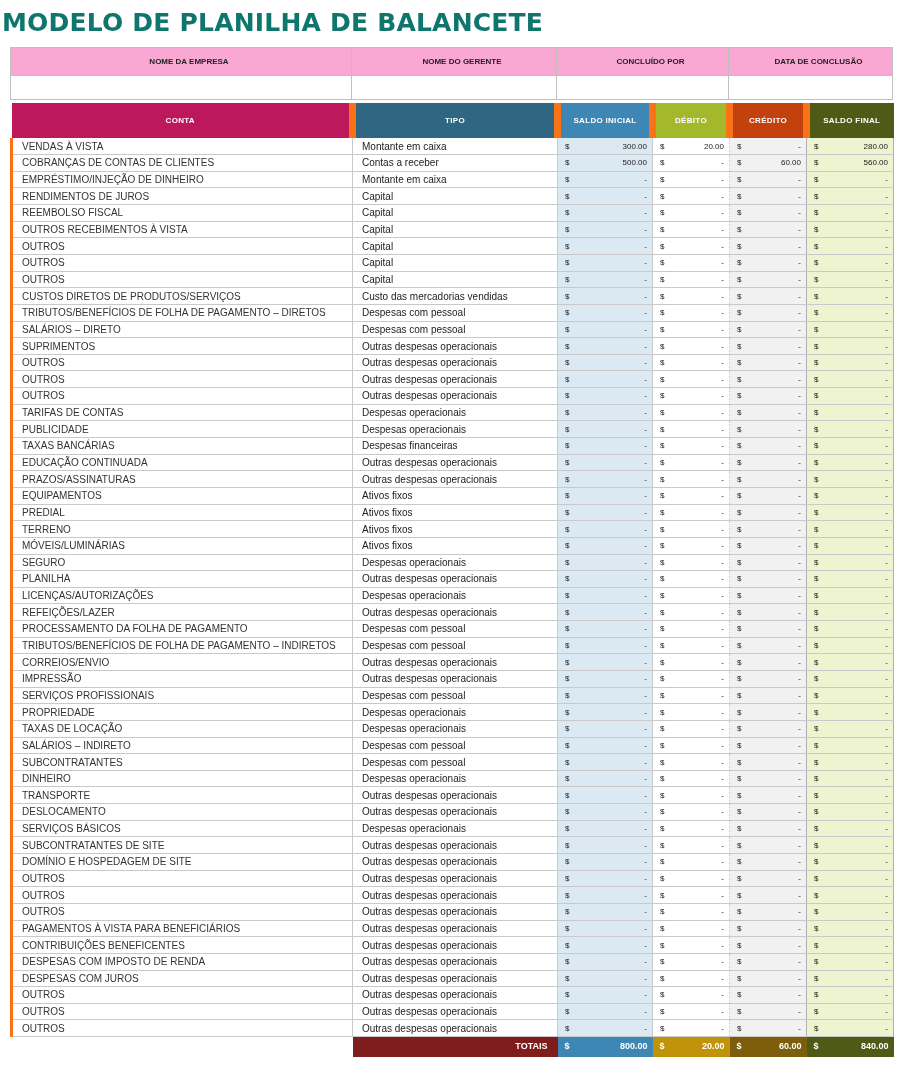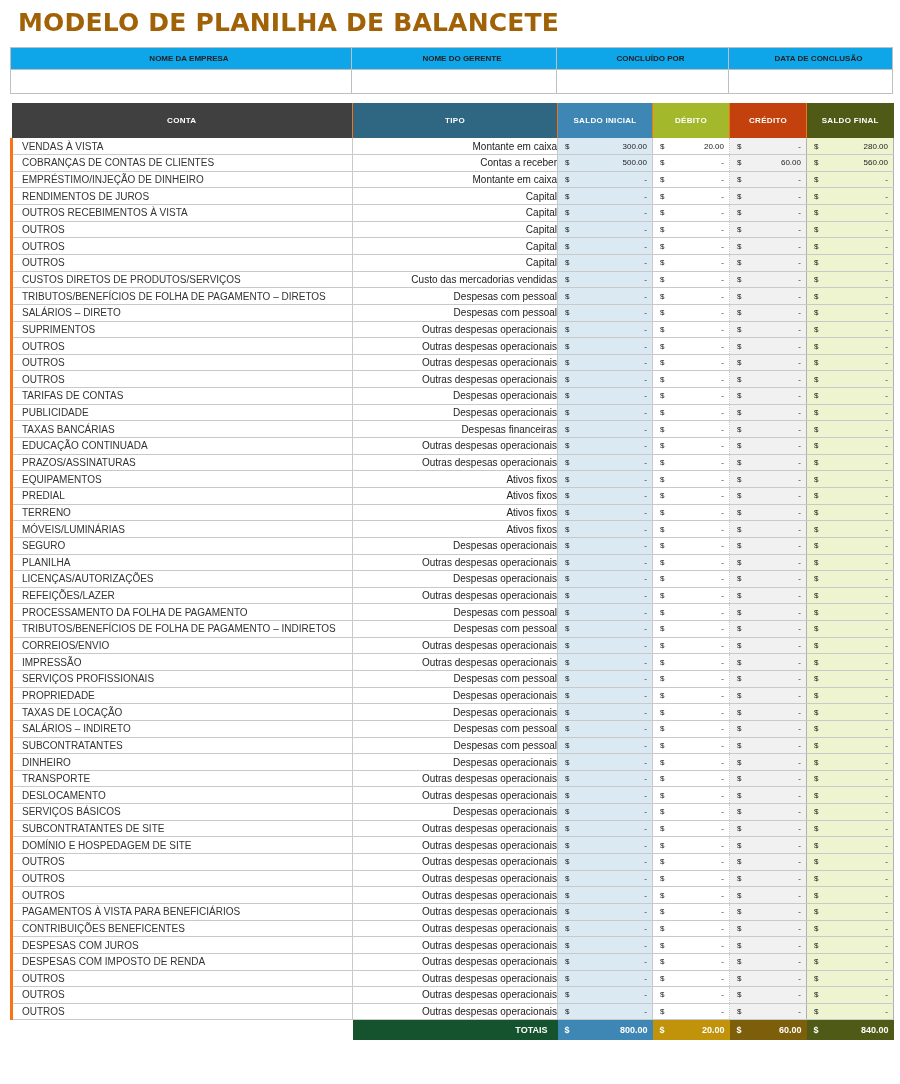--- a/index.html
+++ b/index.html
@@ -1,73 +1,73 @@
 <!DOCTYPE html>
 <html><head>
 <meta charset="utf-8">
 <style>
   * { box-sizing: border-box; margin: 0; padding: 0; }
   html, body { width: 900px; height: 1084px; background: #ffffff; overflow: hidden; }
   body { font-family: "Liberation Sans", "DejaVu Sans", sans-serif; color: #222; position: relative; }
 
   .title {
-    position: absolute; left: 18px; top: 8px;
-    font-size: 25px; font-weight: bold; color: #a16207; letter-spacing: 0.2px;
+    position: absolute; left: 2px; top: 8px;
+    font-size: 25px; font-weight: bold; color: #0f766e; letter-spacing: 0.2px;
     font-family: "DejaVu Sans", "Liberation Sans", sans-serif;
   }
 
   
   .info {
     position: absolute; left: 10px; top: 47px; width: 882px;
     border-collapse: collapse; table-layout: fixed;
   }
   .info th, .info td { border: 1px solid #bfbfbf; }
   .info th {
-    height: 22px; background: #0ea5e9; font-size: 8px; font-weight: bold; color: #222;
+    height: 28px; background: #f9a8d4; font-size: 8px; font-weight: bold; color: #222;
     text-align: center; vertical-align: middle; padding-left: 16px;
   }
   .info td { height: 24px; background: #fff; }
 
   
   .main {
     position: absolute; left: 10px; top: 103px; width: 882px;
     border-collapse: collapse; table-layout: fixed;
   }
   .main th {
     height: 35px; font-size: 8px; font-weight: bold; color: #fff; text-align: center;
     vertical-align: middle; letter-spacing: 0.3px;
-    border-left: 1px solid #f97316;
+    border-left: 7px solid #f97316;
   }
-  .main th.c-conta { background: #404040; border-left: none; }
+  .main th.c-conta { background: #be185d; border-left: none; }
   .main th.c-tipo { background: #2f6682; }
   .main th.c-si { background: #3e87b5; }
   .main th.c-deb { background: #a3b82a; }
   .main th.c-cred { background: #c2410c; }
   .main th.c-sf { background: #4e5a16; }
 
   .main td {
     height: 16.65px; font-size: 10px; line-height: 15px; padding: 0 0 0 9px;
     border-bottom: 1px solid #c9c9c9; white-space: nowrap; overflow: hidden;
     vertical-align: middle;
   }
   .main td.acct { border-left: 3px solid #f97316; color: #333; }
-  .main td.tipo { border-left: 1px solid #c9c9c9; color: #222; text-align: right; }
+  .main td.tipo { border-left: 1px solid #c9c9c9; color: #222; }
   .main td.money { padding: 0 5px 0 7px; font-size: 8px; }
   .main td.si { background: #dbe9f3; border-left: 1px solid #c9c9c9; }
   .main td.deb { background: #ffffff; border-left: 1px solid #c9c9c9; }
   .main td.cred { background: #f1f1f1; border-left: 1px dotted #c9c9c9; }
   .main td.sf { background: #eef3d0; border-left: 1px solid #b0b0b0; border-right: 1px solid #b0b0b0; }
   .money .cur { float: left; }
   .money .amt { float: right; }
 
   .main tr.totals td {
     height: 20px; border-bottom: none; font-weight: bold; color: #fff; font-size: 9px;
   }
   .main tr.totals td.blank { background: #fff; border-left: none; }
-  .main tr.totals td.tot-label { background: #14532d; text-align: right; padding-right: 10px; }
+  .main tr.totals td.tot-label { background: #7f1d1d; text-align: right; padding-right: 10px; }
   .main tr.totals td.t-si { background: #3e87b5; }
   .main tr.totals td.t-deb { background: #c1930b; }
   .main tr.totals td.t-cred { background: #7d5e0a; }
   .main tr.totals td.t-sf { background: #4e5a16; }
 </style>
 </head>
 <body>
 
 <div class="title">MODELO DE PLANILHA DE BALANCETE</div>
 
@@ -188,20 +188,40 @@
         <td class="money cred">
           <span class="cur">$</span>
           <span class="amt">-</span>
         </td>
         <td class="money sf">
           <span class="cur">$</span>
           <span class="amt">-</span>
         </td>
       </tr>
       <tr>
+        <td class="acct">REEMBOLSO FISCAL</td>
+        <td class="tipo">Capital</td>
+        <td class="money si">
+          <span class="cur">$</span>
+          <span class="amt">-</span>
+        </td>
+        <td class="money deb">
+          <span class="cur">$</span>
+          <span class="amt">-</span>
+        </td>
+        <td class="money cred">
+          <span class="cur">$</span>
+          <span class="amt">-</span>
+        </td>
+        <td class="money sf">
+          <span class="cur">$</span>
+          <span class="amt">-</span>
+        </td>
+      </tr>
+      <tr>
         <td class="acct">OUTROS RECEBIMENTOS À VISTA</td>
         <td class="tipo">Capital</td>
         <td class="money si">
           <span class="cur">$</span>
           <span class="amt">-</span>
         </td>
         <td class="money deb">
           <span class="cur">$</span>
           <span class="amt">-</span>
         </td>
@@ -1068,41 +1088,41 @@
         <td class="money cred">
           <span class="cur">$</span>
           <span class="amt">-</span>
         </td>
         <td class="money sf">
           <span class="cur">$</span>
           <span class="amt">-</span>
         </td>
       </tr>
       <tr>
+        <td class="acct">DESPESAS COM IMPOSTO DE RENDA</td>
+        <td class="tipo">Outras despesas operacionais</td>
+        <td class="money si">
+          <span class="cur">$</span>
+          <span class="amt">-</span>
+        </td>
+        <td class="money deb">
+          <span class="cur">$</span>
+          <span class="amt">-</span>
+        </td>
+        <td class="money cred">
+          <span class="cur">$</span>
+          <span class="amt">-</span>
+        </td>
+        <td class="money sf">
+          <span class="cur">$</span>
+          <span class="amt">-</span>
+        </td>
+      </tr>
+      <tr>
         <td class="acct">DESPESAS COM JUROS</td>
-        <td class="tipo">Outras despesas operacionais</td>
-        <td class="money si">
-          <span class="cur">$</span>
-          <span class="amt">-</span>
-        </td>
-        <td class="money deb">
-          <span class="cur">$</span>
-          <span class="amt">-</span>
-        </td>
-        <td class="money cred">
-          <span class="cur">$</span>
-          <span class="amt">-</span>
-        </td>
-        <td class="money sf">
-          <span class="cur">$</span>
-          <span class="amt">-</span>
-        </td>
-      </tr>
-      <tr>
-        <td class="acct">DESPESAS COM IMPOSTO DE RENDA</td>
         <td class="tipo">Outras despesas operacionais</td>
         <td class="money si">
           <span class="cur">$</span>
           <span class="amt">-</span>
         </td>
         <td class="money deb">
           <span class="cur">$</span>
           <span class="amt">-</span>
         </td>
         <td class="money cred">

